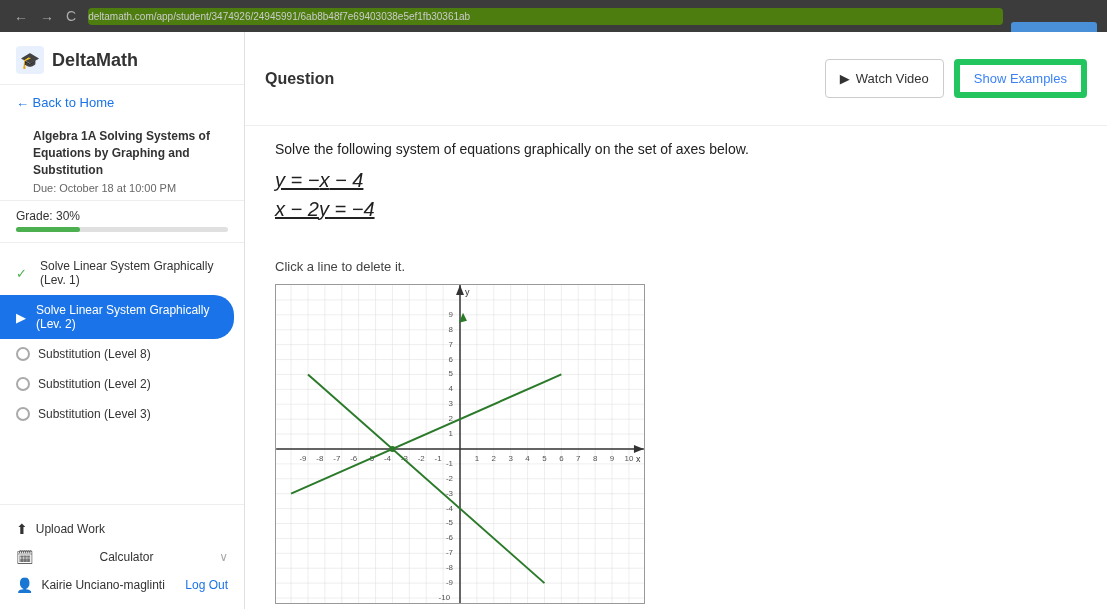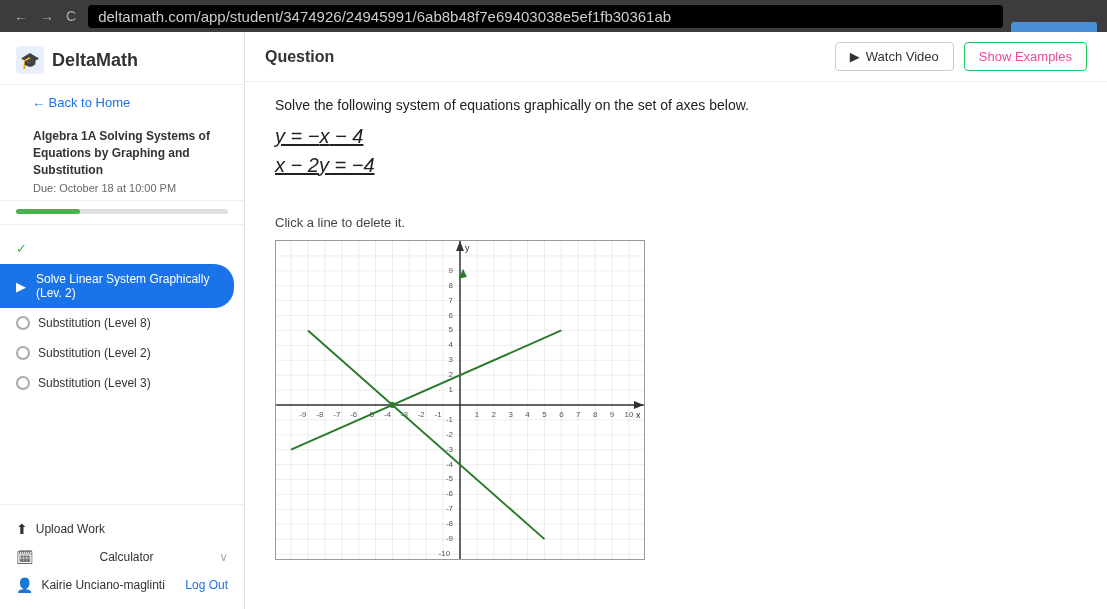--- a/index.html
+++ b/index.html
@@ -8,21 +8,21 @@
     .browser-bar {
       background: #3c3c3c;
       height: 32px;
       display: flex;
       align-items: center;
       padding: 0 10px;
       gap: 8px;
     }
     .browser-nav { display: flex; gap: 4px; align-items: center; }
     .nav-btn { background: none; border: none; color: #aaa; font-size: 14px; cursor: pointer; padding: 2px 4px; }
-    .url-bar { flex: 1; background: #000000; border: none; color: #ccc; padding: 3px 10px; border-radius: 4px; font-size: 15px; }
+    .url-bar { flex: 1; background: #4d7c0f; border: none; color: #ccc; padding: 3px 0; border-radius: 4px; font-size: 10px; }
     .finish-btn { background: #4a90d9; color: white; border: none; padding: 12px 10px; border-radius: 3px; font-size: 11px; cursor: pointer; margin-top: 48px; }
 
     .app-container {
       display: flex;
       height: calc(609px - 32px);
       background: white;
     }
 
     
     .sidebar {
@@ -43,21 +43,21 @@
     }
     .logo-icon {
       width: 28px; height: 28px;
       background: #e8f0fe;
       border-radius: 4px;
       display: flex; align-items: center; justify-content: center;
       font-size: 16px;
     }
     .logo-text { font-size: 18px; font-weight: bold; color: #333; }
     .back-link {
-      padding: 10px 32px;
+      padding: 10px 16px;
       font-size: 13px;
       color: #1a73e8;
       cursor: pointer;
       display: flex; align-items: center; gap: 4px;
     }
     .assignment-info {
       padding: 8px 33px 6px;
       border-bottom: 1px solid #eee;
     }
     .assignment-title { font-size: 12px; font-weight: bold; color: #333; line-height: 1.4; }
@@ -117,35 +117,35 @@
       flex: 1;
       display: flex;
       flex-direction: column;
       background: white;
       overflow: hidden;
     }
     .question-header {
       display: flex;
       align-items: center;
       justify-content: space-between;
-      padding: 10px 20px;
+      padding: 27px 20px;
       border-bottom: 1px solid #eee;
     }
     .question-title { font-size: 16px; font-weight: bold; color: #333; }
     .header-buttons { display: flex; gap: 10px; }
     .watch-video-btn {
       display: flex; align-items: center; gap: 6px;
       border: 1px solid #ccc; border-radius: 4px;
       padding: 6px 14px; font-size: 13px; cursor: pointer;
       background: white; color: #333;
     }
     .show-examples-btn {
-      border: 1px solid #22c55e; border-radius: 4px;
+      border: 6px solid #22c55e; border-radius: 4px;
       padding: 6px 14px; font-size: 13px; cursor: pointer;
-      background: white; color: #ec4899;
+      background: white; color: #3b82f6;
     }
 
     .question-body {
       flex: 1;
       padding: 15px 30px;
       overflow-y: auto;
       display: flex;
       flex-direction: column;
       align-items: flex-start;
     }
@@ -192,28 +192,30 @@
 
     <div class="assignment-info">
       <div class="assignment-title">Algebra 1A Solving Systems of Equations by Graphing and Substitution</div>
       <div class="due-text">
         <span>Due:</span>
         <span>October 18 at 10:00 PM</span>
       </div>
     </div>
 
     <div class="grade-section">
+      <div class="grade-label">Grade: 30%</div>
       <div class="grade-bar">
         <div class="grade-fill"></div>
       </div>
     </div>
 
     <div class="lesson-list">
       <div class="lesson-item completed">
         <span class="check-icon">✓</span>
+        <span>Solve Linear System Graphically (Lev. 1)</span>
       </div>
       <div class="lesson-item active">
         <span class="active-arrow">▶</span>
         <span>Solve Linear System Graphically (Lev. 2)</span>
       </div>
       <div class="lesson-item">
         <div class="circle-icon"></div>
         <span>Substitution (Level 8)</span>
       </div>
       <div class="lesson-item">

